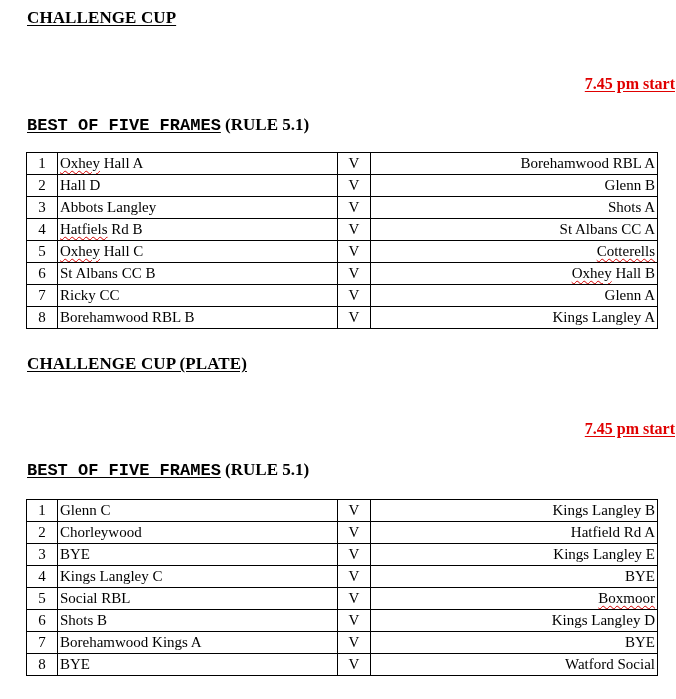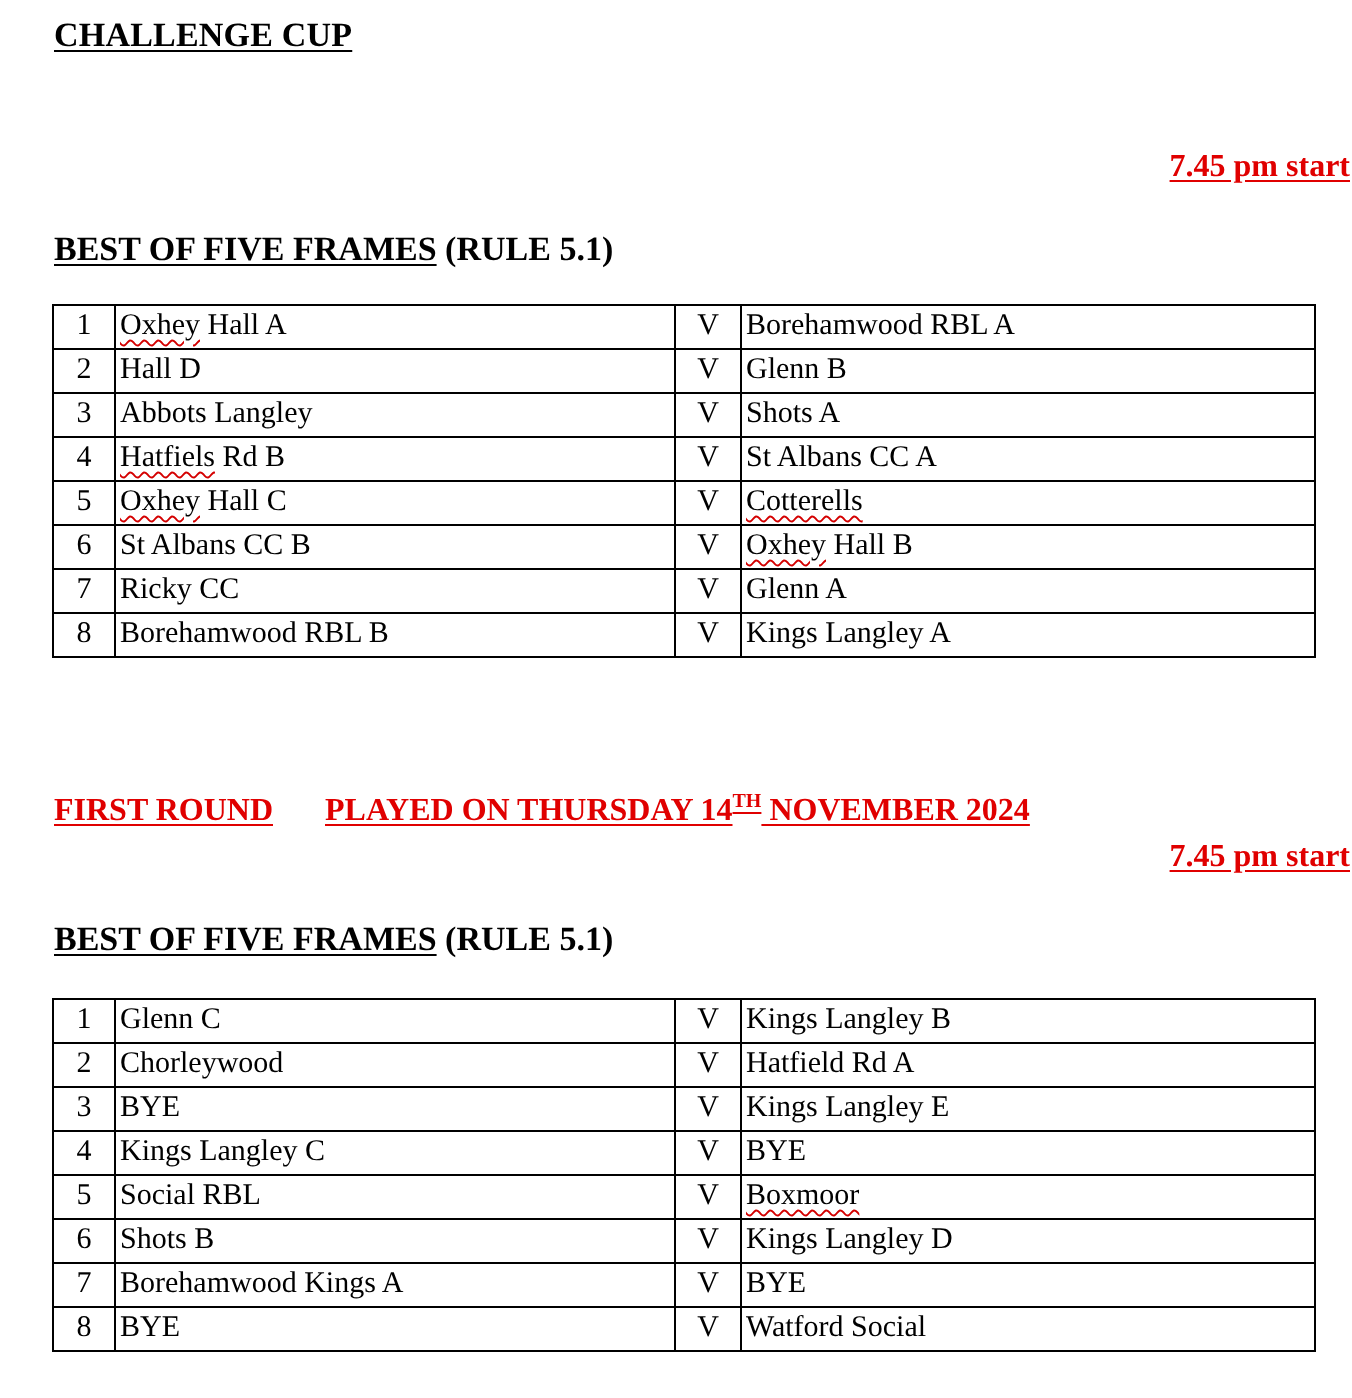--- a/index.html
+++ b/index.html
@@ -71,21 +71,21 @@
 
   .h-rule {
     position: absolute;
     left: 27px;
     font-weight: bold;
     font-size: 17px;
     line-height: 20px;
     white-space: nowrap;
     color: #000000;
   }
-  .h-rule .u { text-decoration: underline; text-underline-offset: 2px; }
+  .h-rule .u { text-decoration: underline; text-underline-offset: 2px; font-family: Liberation Mono, monospace; }
 
   
   .fixtures {
     position: absolute;
     left: 26px;
     width: 611px;
     border-collapse: collapse;
     table-layout: fixed;
     font-size: 15px;
   }
@@ -94,21 +94,21 @@
     height: 21px;
     padding: 0 2px;
     line-height: 19px;
     vertical-align: middle;
     white-space: nowrap;
     overflow: hidden;
   }
   .col-num   { width: 26px;  text-align: center; }
   .col-home  { width: 275px; text-align: left; }
   .col-v     { width: 28px;  text-align: center; }
-  .col-away  { width: 282px; text-align: left; }
+  .col-away  { width: 282px; text-align: right; }
 
   
   .sp {
     text-decoration: underline wavy #d40000;
     text-decoration-thickness: 1px;
     text-underline-offset: 2px;
   }
 </style>
 </head>
 <body>
@@ -174,24 +174,24 @@
         </tr>
         <tr>
           <td class="col-num">8</td>
           <td class="col-home">Borehamwood RBL B</td>
           <td class="col-v">V</td>
           <td class="col-away">Kings Langley A</td>
         </tr>
       </tbody>
   </table>
 
-
-  <div class="h-red" style="top:396px;">
-    <span class="u">FIRST ROUND</span><span class="gap"></span><span class="u">PLAYED ON THURSDAY  14</span><sup class="u">TH</sup><span class="u"> NOVEMBER 2024</span>
-  </div>
+  <div class="h-title" style="top:354px;">
+    <span class="u">CHALLENGE CUP (PLATE)</span>
+  </div>
+
 
   <div class="h-time" style="top:419px;">
     <span class="u">7.45 pm start </span>
   </div>
 
   <div class="h-rule" style="top:460px;">
     <span class="u">BEST OF FIVE FRAMES</span><span> (RULE 5.1)</span>
   </div>
 
   <table class="fixtures" style="top:499px;">

